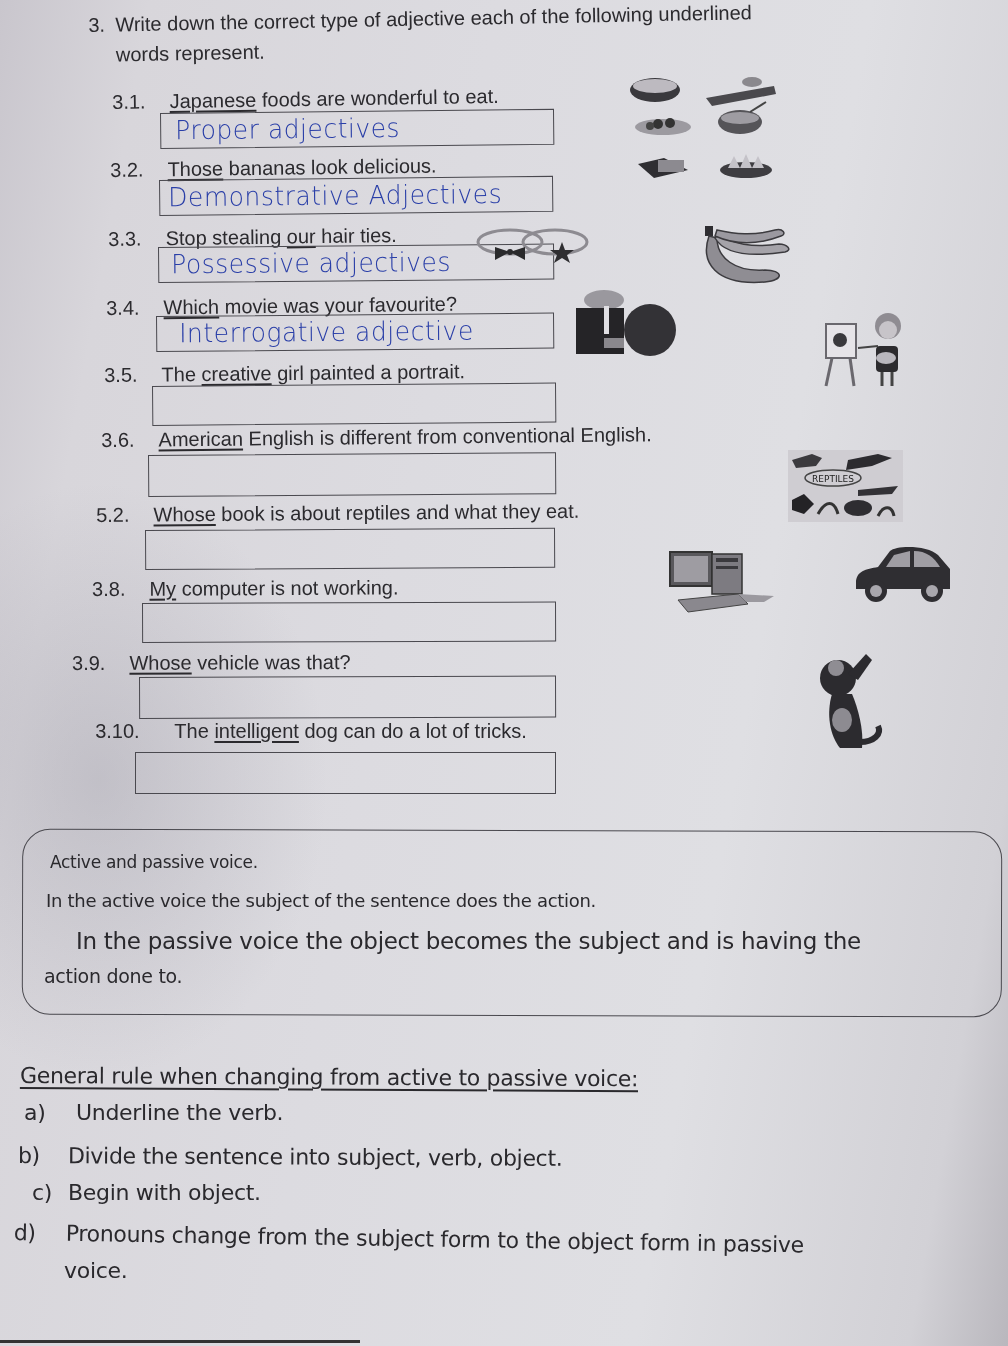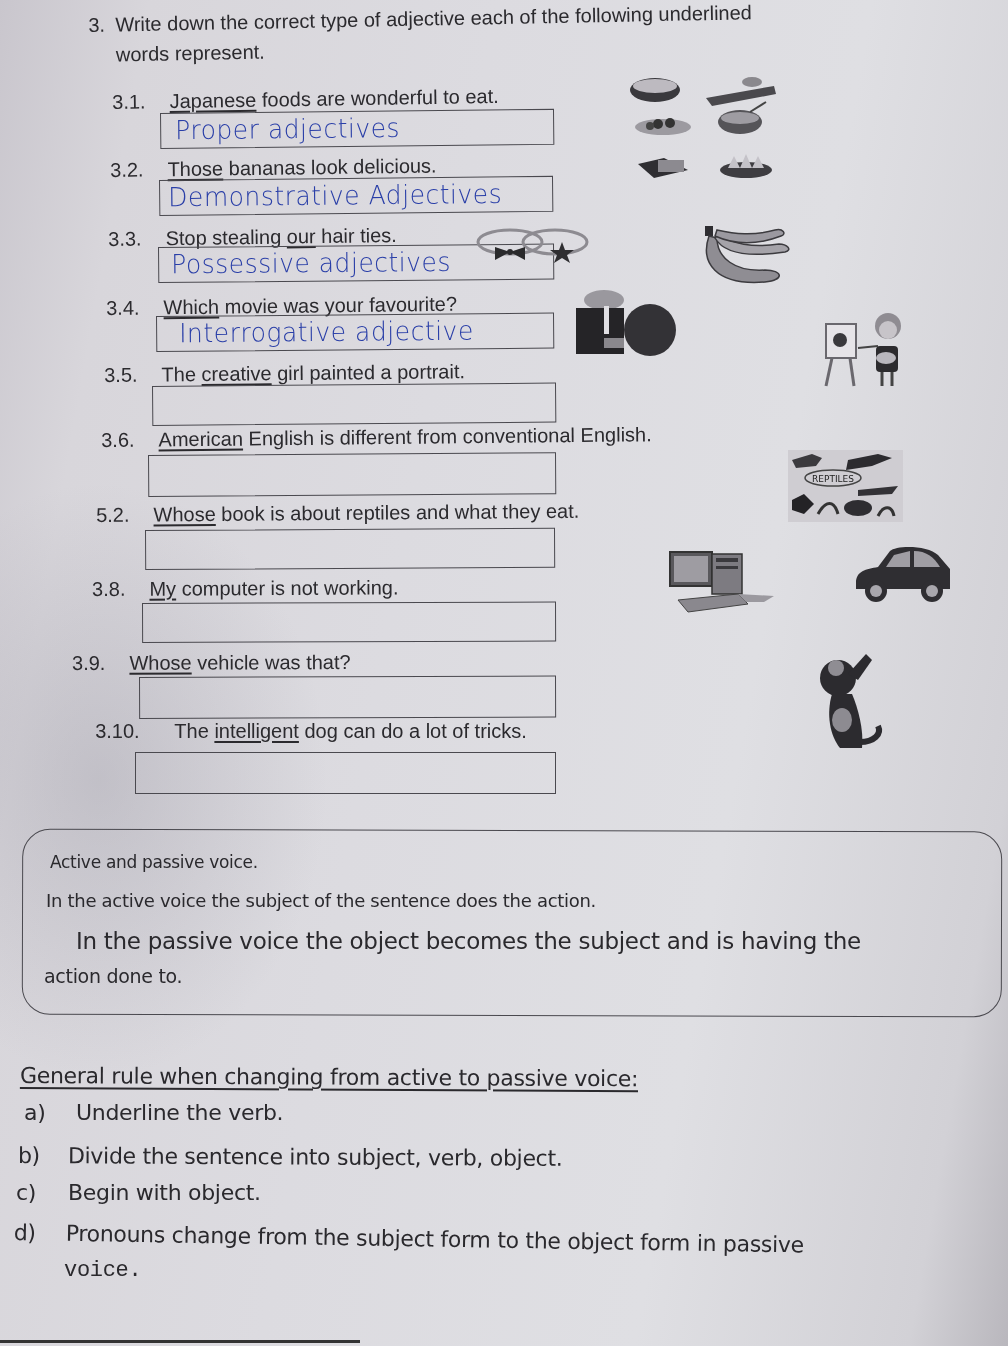--- a/index.html
+++ b/index.html
@@ -232,21 +232,21 @@
 <div class="comic" style="left:44px; top:965px; font-size:19px;">action done to.</div>
 
 <div class="comic rules-head" style="left:20px; top:1063px; font-size:22px; transform:rotate(0.3deg); transform-origin:left top;">General rule when changing from active to passive voice:</div>
 
 <div class="comic" style="left:24px; top:1100px;">
   <span style="display:inline-block; width:52px;">a)</span><span>Underline the verb.</span>
 </div>
 <div class="comic" style="left:18px; top:1143px; transform:rotate(0.3deg); transform-origin:left top;">
   <span style="display:inline-block; width:50px;">b)</span><span>Divide the sentence into subject, verb, object.</span>
 </div>
-<div class="comic" style="left:16px; top:1180px;">
+<div class="comic" style="left:16px; top:1180px;text-align:center;">
   <span style="display:inline-block; width:52px;">c)</span><span>Begin with object.</span>
 </div>
 <div class="comic" style="left:14px; top:1220px; transform:rotate(0.9deg); transform-origin:left top;">
   <span style="display:inline-block; width:52px;">d)</span><span>Pronouns change from the subject form to the object form in passive</span>
 </div>
-<div class="comic" style="left:64px; top:1258px;font-family:Liberation Mono, monospace;">voice.</div>
+<div class="comic" style="left:64px; top:1258px;">voice.</div>
 
 <div class="bottom-line"></div>
 
 </body></html>

